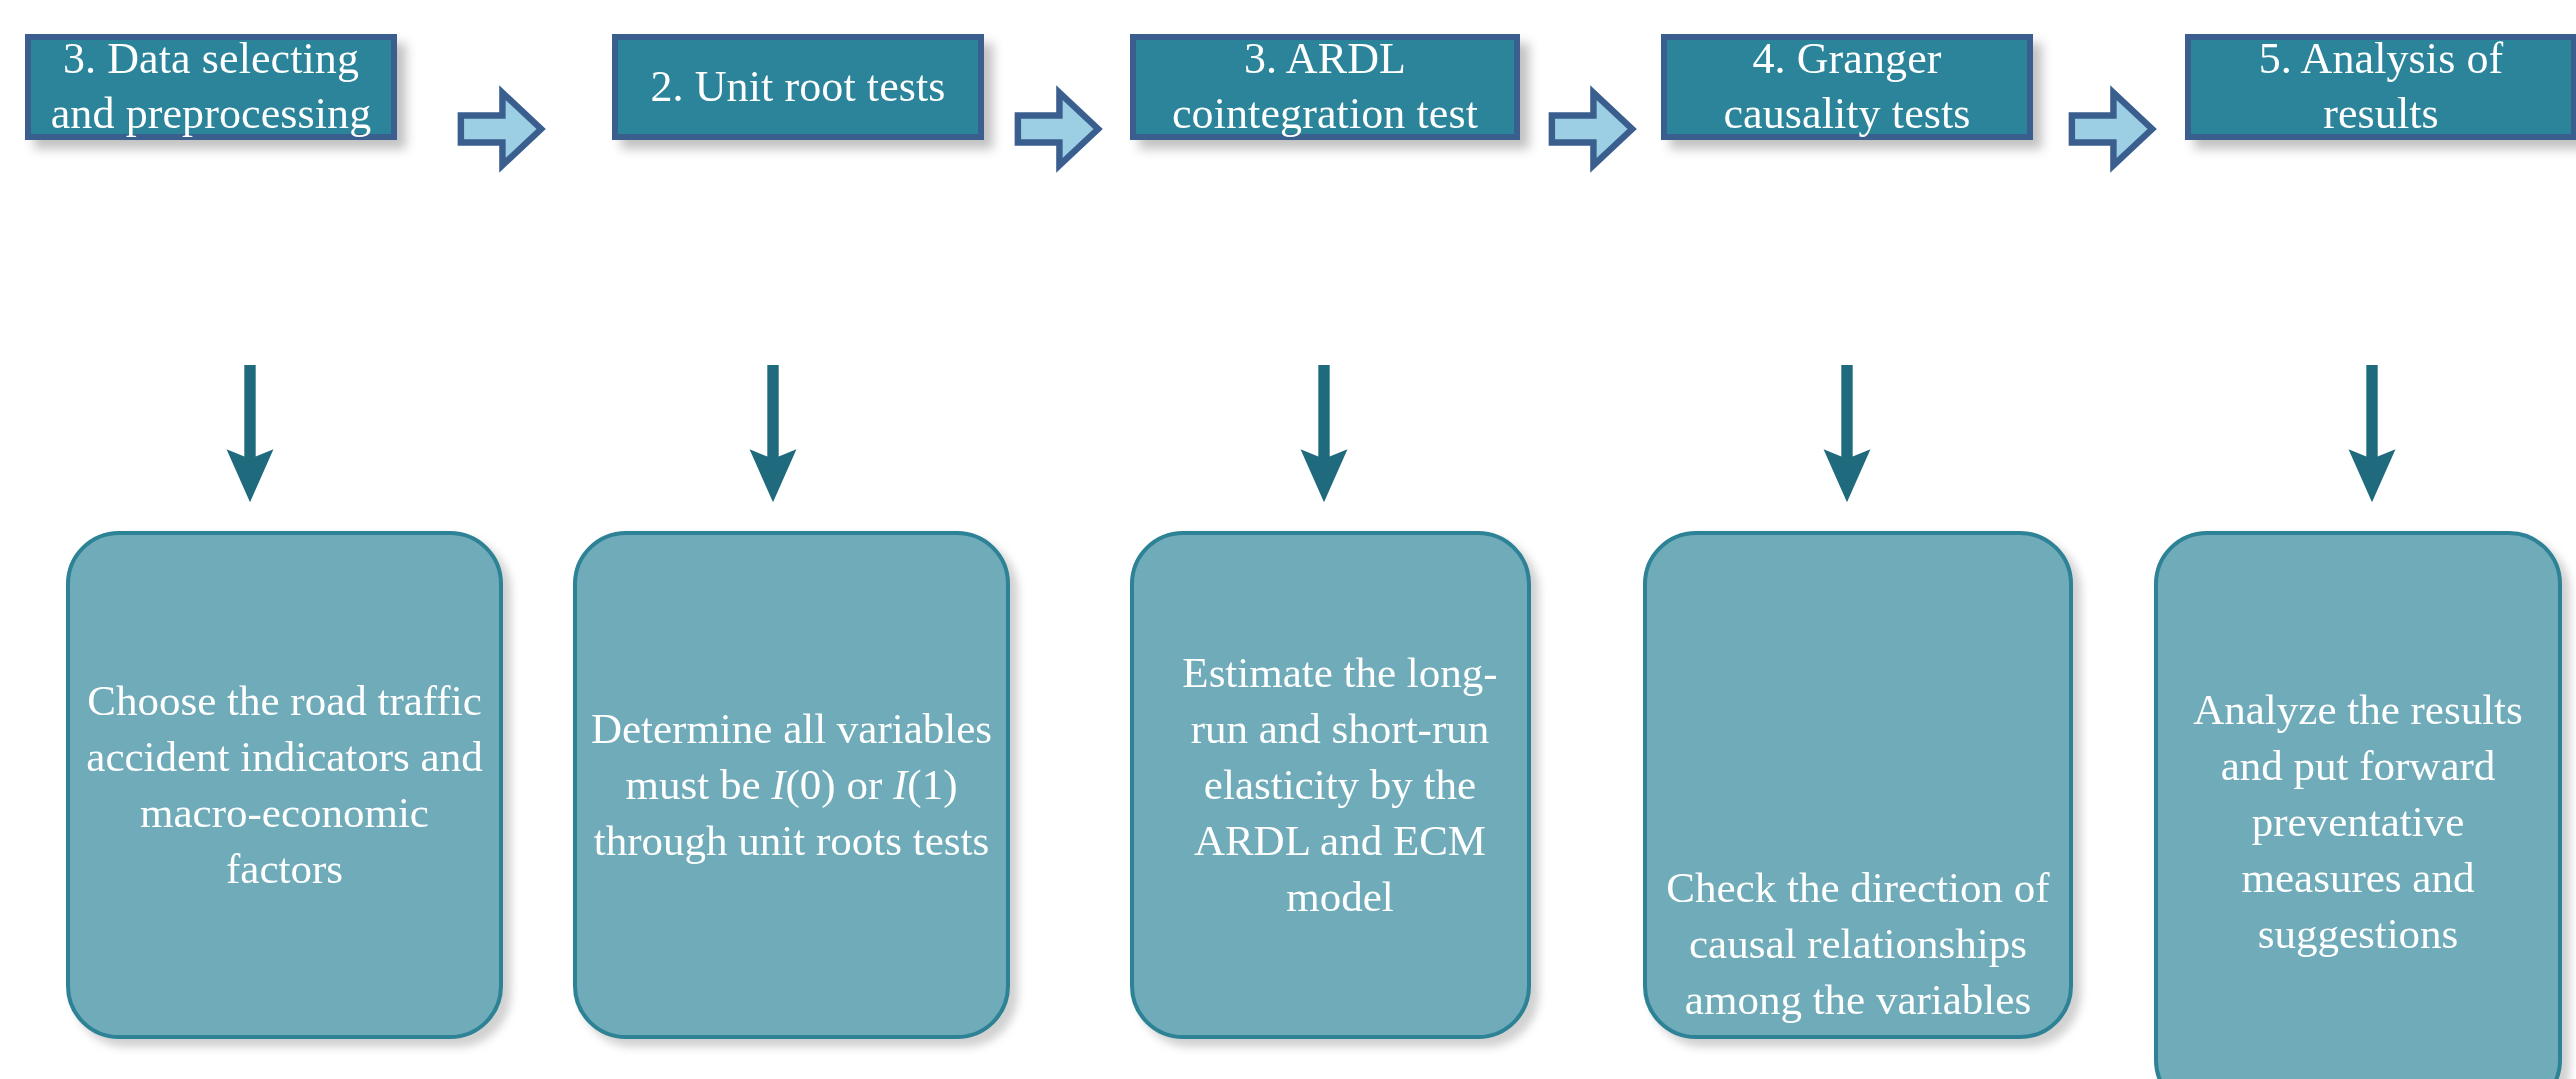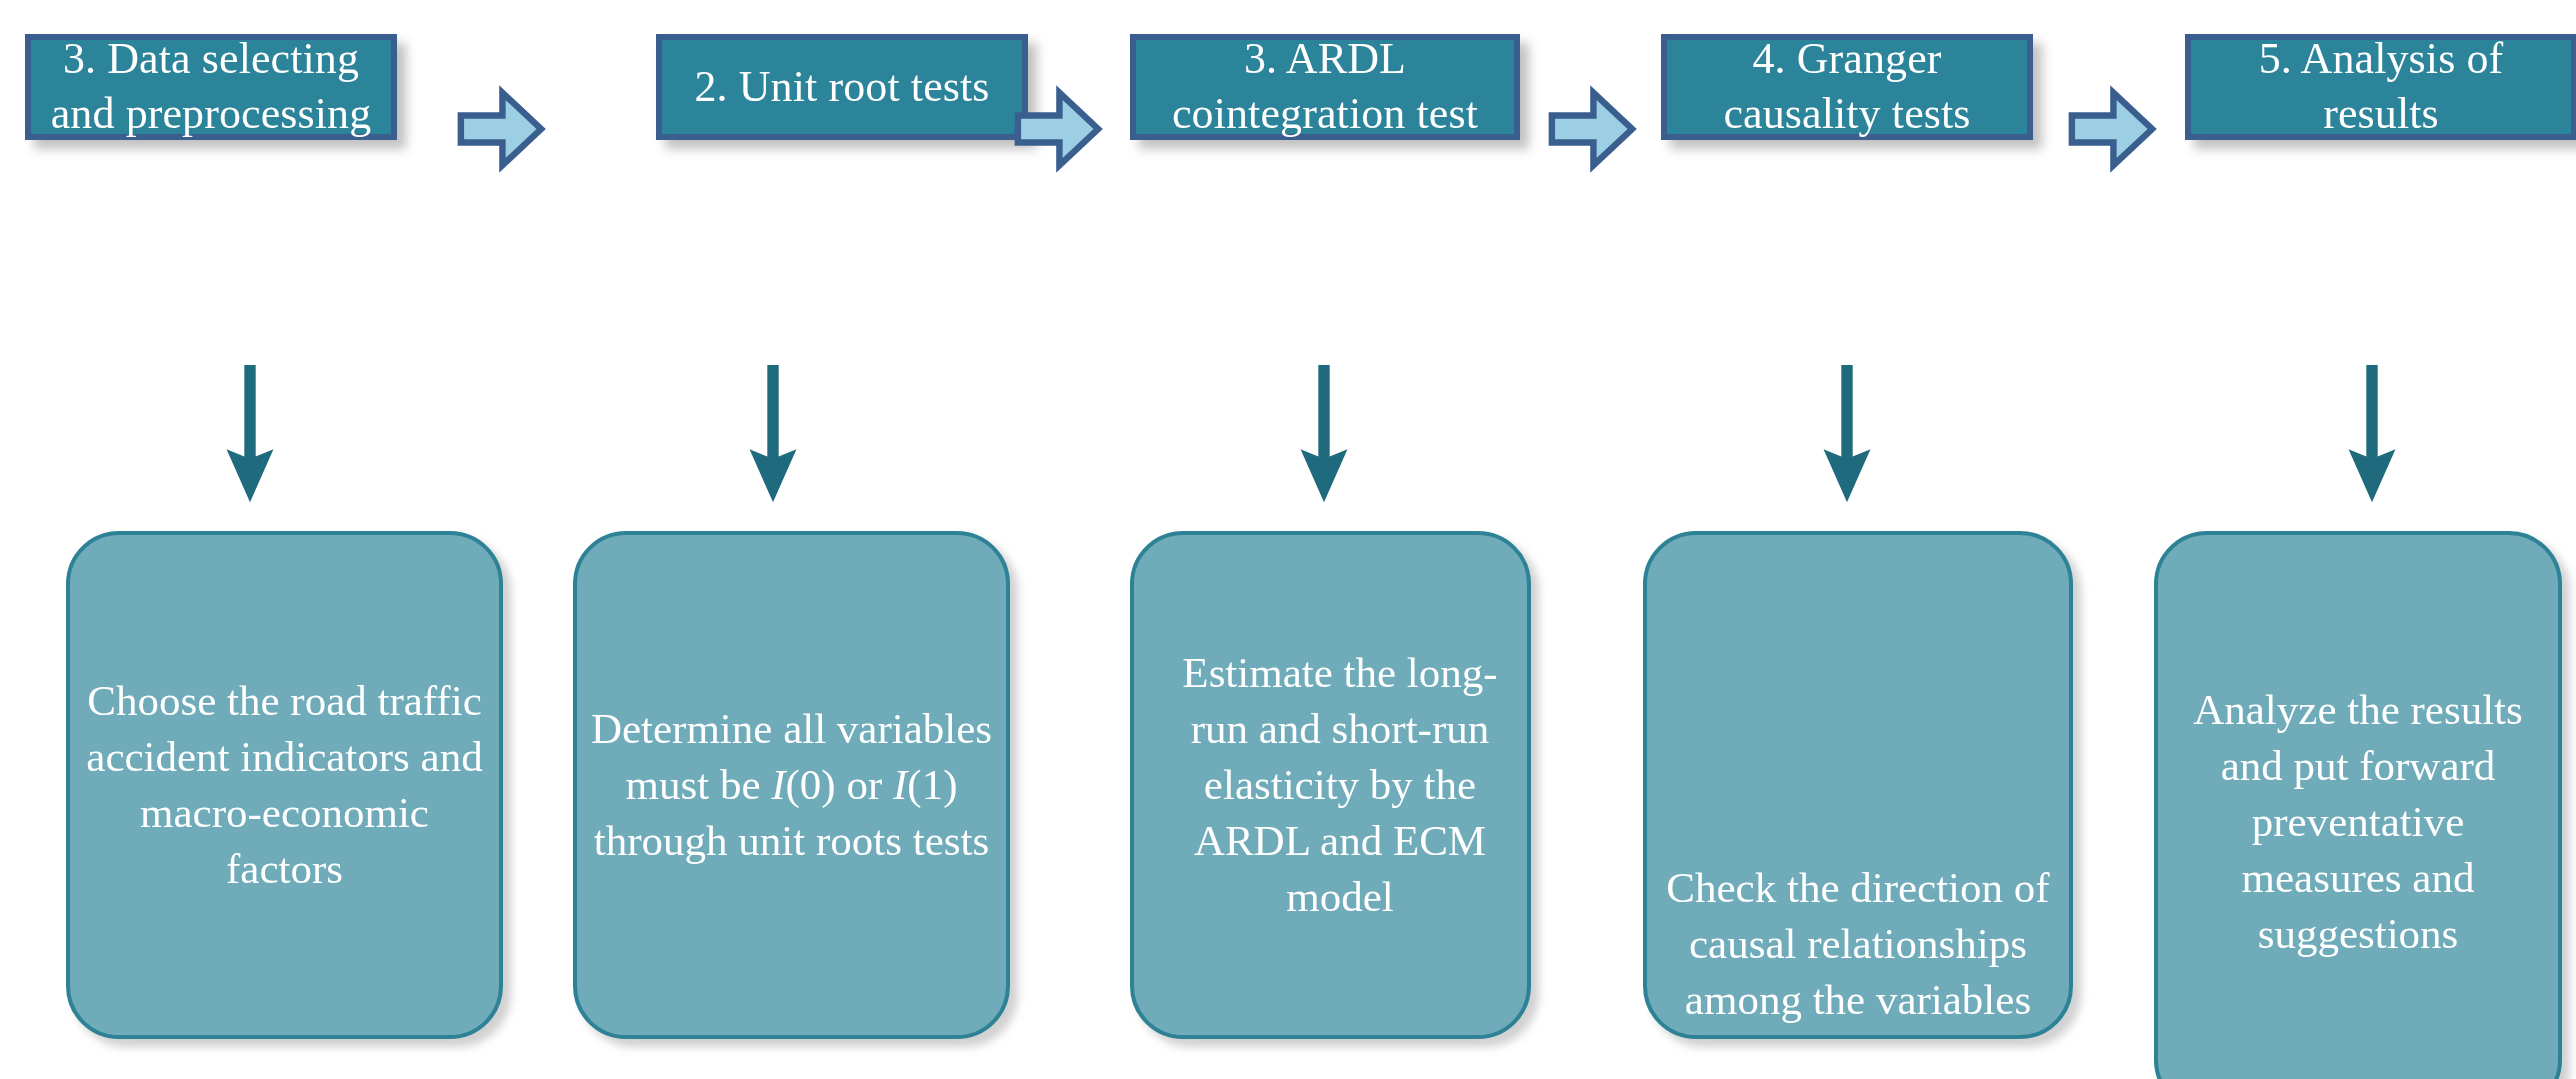--- a/index.html
+++ b/index.html
@@ -79,21 +79,21 @@
 </style>
 </head>
 <body>
 
 <div id="flow-canvas">
 
   <div class="step-box" style="left:25px; top:34px; width:372px; height:106px;">
     <span class="step-text">3. Data selecting and preprocessing</span>
   </div>
 
-  <div class="step-box" style="left:612px; top:34px; width:372px; height:106px;margin-left:44px;">
+  <div class="step-box" style="left:612px; top:34px; width:372px; height:106px;">
     <span class="step-text">2. Unit root tests</span>
   </div>
 
   <div class="step-box" style="left:1130px; top:34px; width:390px; height:106px;">
     <span class="step-text">3. ARDL cointegration test</span>
   </div>
 
   <div class="step-box" style="left:1661px; top:34px; width:372px; height:106px;">
     <span class="step-text">4. Granger causality tests</span>
   </div>

